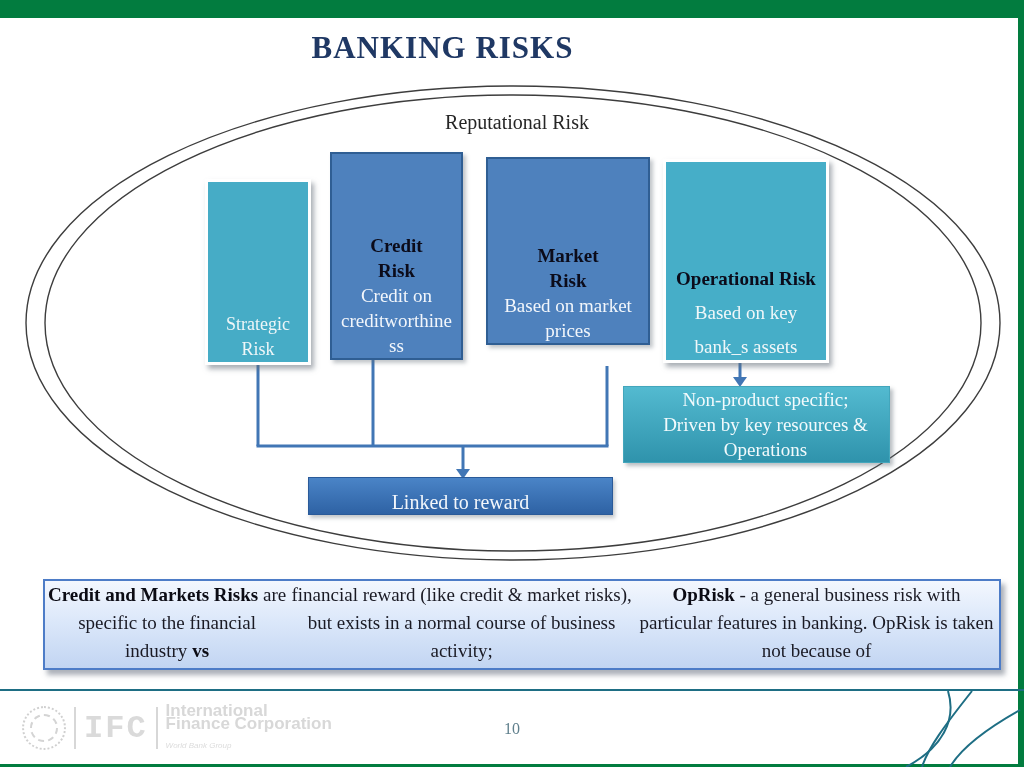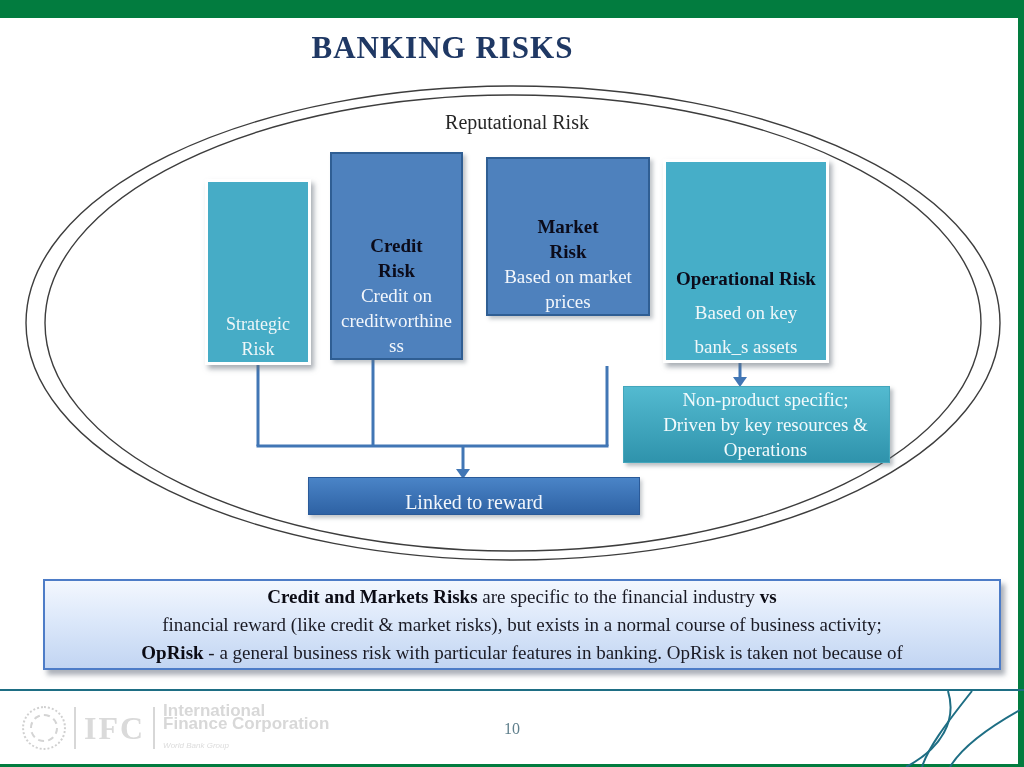--- a/index.html
+++ b/index.html
@@ -26,66 +26,66 @@
     left:205px;top:179px;width:106px;height:186px;background:#46acc6;
     border:3px solid #ffffff;box-shadow:3px 4px 5px rgba(100,110,120,0.55);
     color:#eef6f8;font-size:18px;line-height:25px;
   }
   .box-credit{
     left:330px;top:152px;width:133px;height:208px;background:#4e81bd;
     border:2px solid #2f5e93;box-shadow:3px 3px 4px rgba(100,110,120,0.4);
     font-size:19px;line-height:25px;color:#f2f6fb;
   }
   .box-market{
-    left:486px;top:157px;width:164px;height:159px;background:#4e81bd;
+    left:486px;top:157px;width:164px;height:188px;background:#4e81bd;
     border:2px solid #2f5e93;box-shadow:3px 3px 4px rgba(100,110,120,0.4);
     font-size:19px;line-height:25px;color:#f2f6fb;
   }
   .box-operational{
     left:663px;top:159px;width:166px;height:204px;background:#46aec8;
     border:3px solid #ffffff;box-shadow:3px 4px 5px rgba(100,110,120,0.55);
     font-size:19px;line-height:26px;color:#f0f7f9;gap:8px;
   }
   .dark-line{font-weight:bold;color:#0b0b1a;}
   .box-nonproduct{
     left:623px;top:386px;width:267px;height:77px;
     background:linear-gradient(180deg,#53bad0 0%,#2f93ac 100%);
     border:1px solid #43a6bc;box-shadow:3px 3px 4px rgba(100,110,120,0.45);
     color:#f2fafc;font-size:19px;line-height:25px;padding-left:18px;
   }
   .box-linked{
-    left:308px;top:477px;width:332px;height:38px;
+    left:308px;top:477px;width:305px;height:38px;
     background:linear-gradient(180deg,#4a84c7 0%,#2e62a4 100%);
     border:1px solid #2a5a99;box-shadow:2px 3px 4px rgba(100,110,120,0.4);
     color:#f2f6fb;font-size:20px;
   }
   .info-box{
     position:absolute;left:43px;top:579px;width:958px;height:91px;box-sizing:border-box;
     background:linear-gradient(180deg,#f3f7fe 0%,#dce8fa 45%,#c2d5f2 100%);
     border:2px solid #4d7cc7;box-shadow:4px 5px 5px rgba(90,100,115,0.5);
     color:#1a1a24;font-size:19px;line-height:28px;text-align:center;
-    display:flex;flex-direction:column;justify-content:center;
+    display:flex;flex-direction:row;justify-content:center;
   }
   .info-box b{color:#0b0b14;}
   .footer-pagenum{
     position:absolute;left:0;top:720px;width:1024px;text-align:center;
     font-size:16px;color:#5f7f8c;
   }
   .ifc-logo{
     position:absolute;left:22px;top:704px;display:flex;align-items:center;
     color:#d7d7d7;gap:8px;
   }
   .ifc-emblem{
     width:40px;height:40px;border-radius:50%;border:2px dotted #d0d0d0;
     display:flex;align-items:center;justify-content:center;
   }
   .ifc-emblem-inner{width:24px;height:24px;border-radius:50%;border:2px dashed #d4d4d4;}
   .ifc-div{width:2px;height:42px;background:#d7d7d7;}
   .ifc-abbr{font-size:32px;font-weight:bold;letter-spacing:2px;color:#dadada;
-    font-family:Liberation Serif, serif;}
+    font-family:Liberation Mono, monospace;}
   .ifc-textblock{display:flex;flex-direction:column;line-height:13px;
     font-family:"Liberation Sans","DejaVu Sans",sans-serif;}
   .ifc-t1{font-size:17px;font-weight:bold;color:#d8d8d8;}
   .ifc-t2{font-size:8px;color:#dcdcdc;margin-top:9px;font-style:italic;}
 </style>
 </head>
 <body>
 
 <div class="slide">
 

